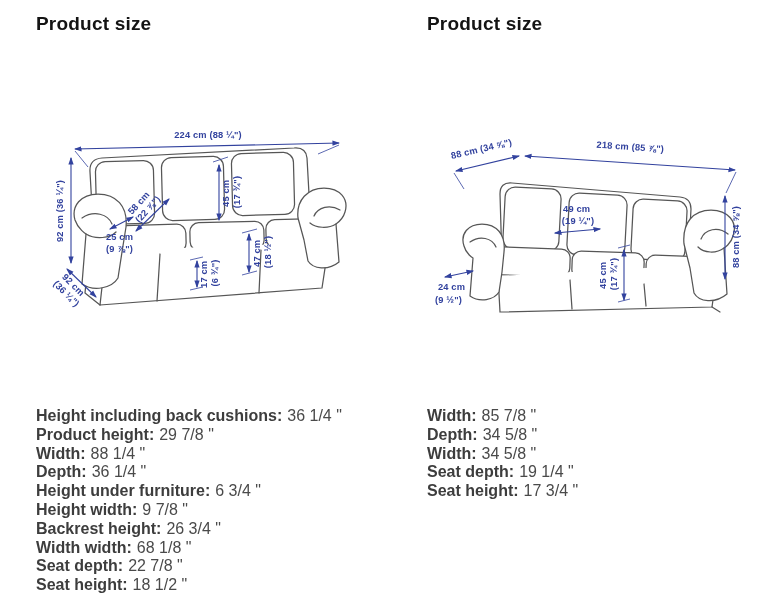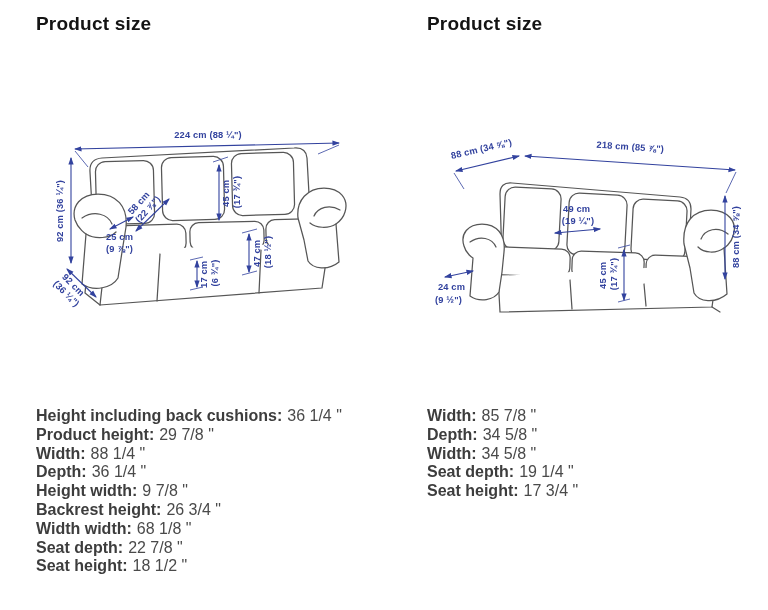--- a/index.html
+++ b/index.html
@@ -129,20 +129,21 @@
         </text>
       </g>
     </g>
   </svg>
 
   <div class="specs">
     <div class="spec-row"><span class="spec-label">Height including back cushions:</span><span class="spec-value">36 1/4 "</span></div>
     <div class="spec-row"><span class="spec-label">Product height:</span><span class="spec-value">29 7/8 "</span></div>
     <div class="spec-row"><span class="spec-label">Width:</span><span class="spec-value">88 1/4 "</span></div>
     <div class="spec-row"><span class="spec-label">Depth:</span><span class="spec-value">36 1/4 "</span></div>
+    <div class="spec-row"><span class="spec-label">Height under furniture:</span><span class="spec-value">6 3/4 "</span></div>
     <div class="spec-row"><span class="spec-label">Height width:</span><span class="spec-value">9 7/8 "</span></div>
     <div class="spec-row"><span class="spec-label">Backrest height:</span><span class="spec-value">26 3/4 "</span></div>
     <div class="spec-row"><span class="spec-label">Width width:</span><span class="spec-value">68 1/8 "</span></div>
     <div class="spec-row"><span class="spec-label">Seat depth:</span><span class="spec-value">22 7/8 "</span></div>
     <div class="spec-row"><span class="spec-label">Seat height:</span><span class="spec-value">18 1/2 "</span></div>
   </div>
 </section>
 
 <section class="panel panel-right">
   <h2 class="title">Product size</h2>

